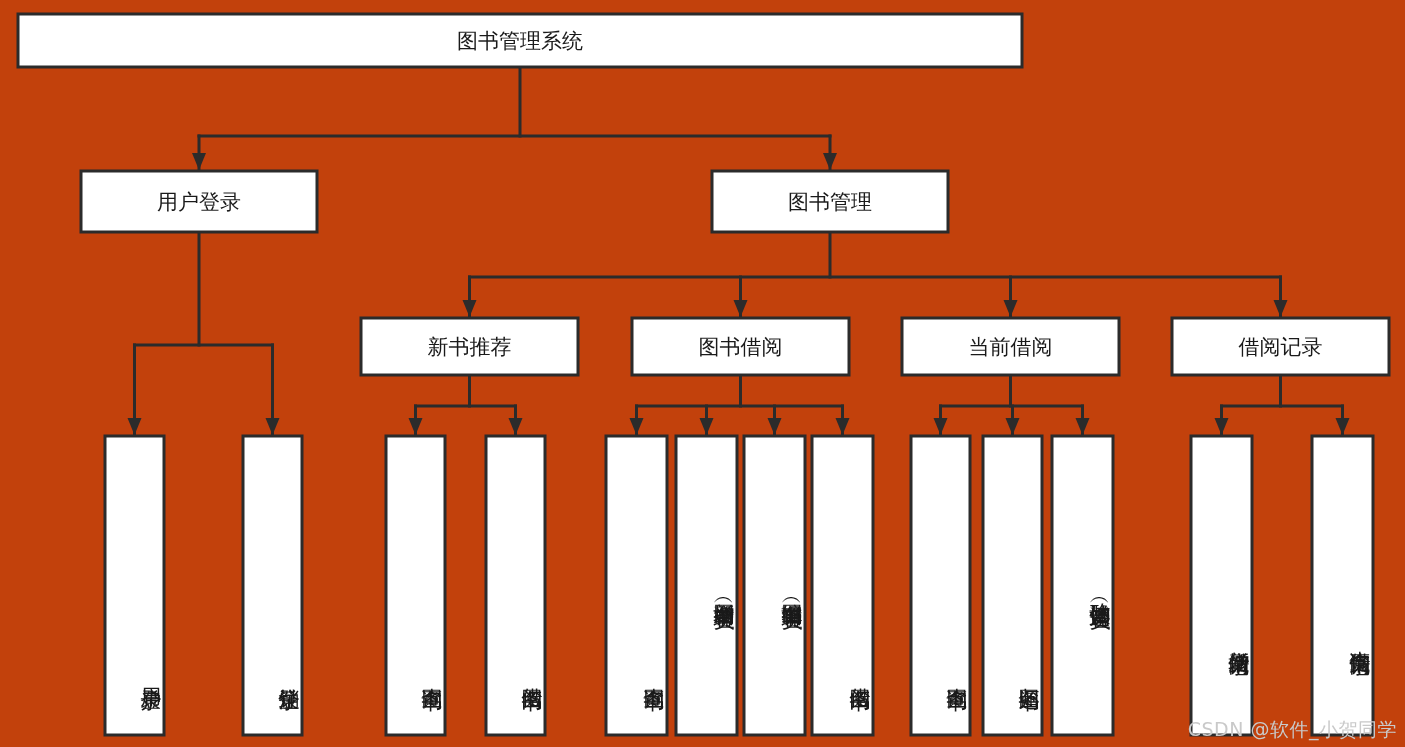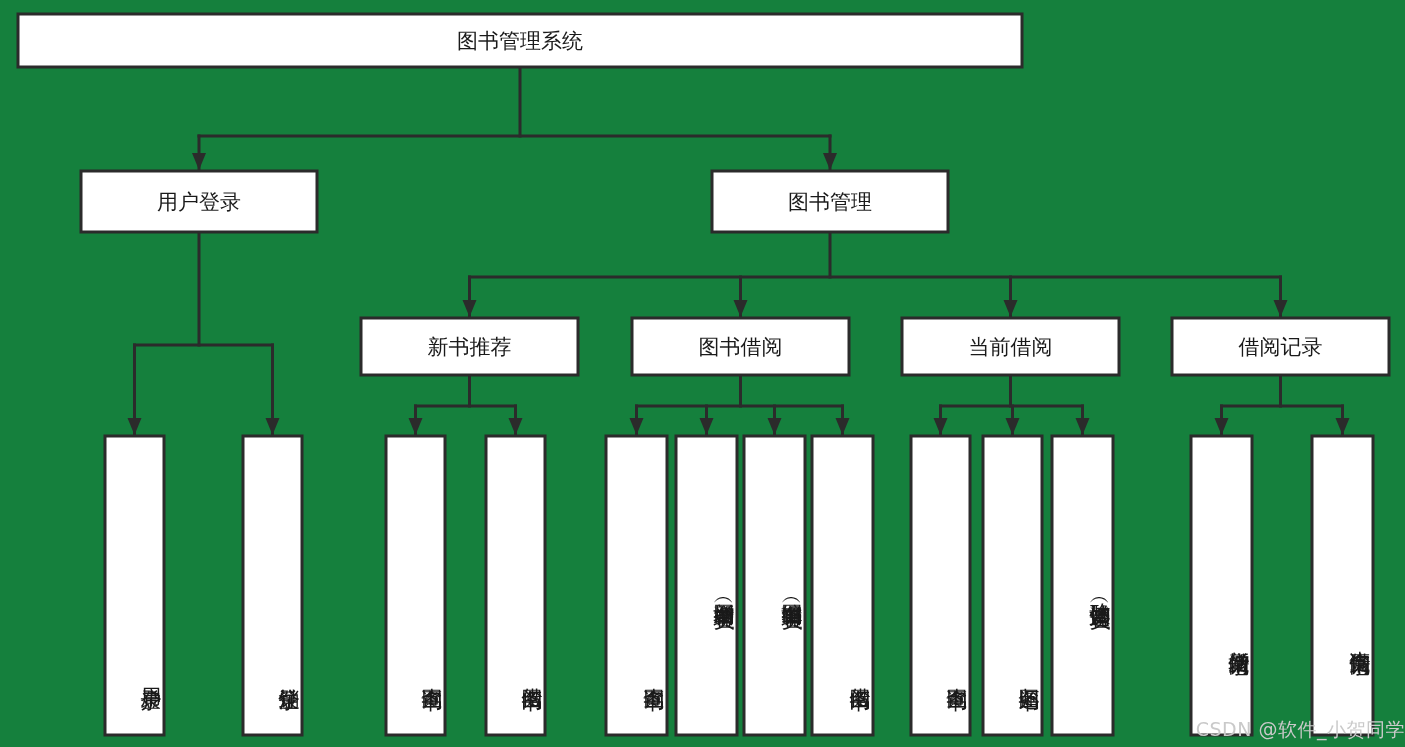--- a/index.html
+++ b/index.html
@@ -1,20 +1,20 @@
 <!DOCTYPE html>
 <html><head>
 <meta charset="utf-8">
 <style>
   html,body{margin:0;padding:0;background:#ffffff;}
   body{
     font-family:"Liberation Sans","DejaVu Sans",sans-serif;
     width:1405px;height:747px;overflow:hidden;position:relative;
   }
-  #diagram-root{position:relative;width:1405px;height:747px;background:#15803d;text-decoration:underline;}
+  #diagram-root{position:relative;width:1405px;height:747px;background:#c2410c;text-decoration:underline;}
   svg#tree{position:absolute;left:0;top:0;width:1405px;height:747px;display:block;}
   .node-box{
     fill:#ffffff;stroke:#2b2b2b;stroke-width:3;
   }
   .connector{
     fill:none;stroke:#2b2b2b;stroke-width:3;stroke-linecap:square;
   }
   .arrow-head{fill:#2b2b2b;stroke:none;}
   .node-label-h{
     font-family:"DejaVu Sans","Liberation Sans",sans-serif;
@@ -27,21 +27,21 @@
     writing-mode:vertical-rl;
     text-orientation:upright;
     letter-spacing:1px;
     line-height:1;
     text-align:center;
     display:flex;align-items:flex-start;justify-content:center;
     pointer-events:none;
     white-space:nowrap;
   }
   .watermark{
-    position:absolute;right:0;bottom:4px;
+    position:absolute;right:8px;bottom:4px;
     font-family:"DejaVu Sans","Liberation Sans",sans-serif;
     font-size:19px;color:#c9c9c9;letter-spacing:0.5px;
     white-space:nowrap;
   }
 </style>
 </head>
 <body>
 
 <div id="diagram-root">
 

